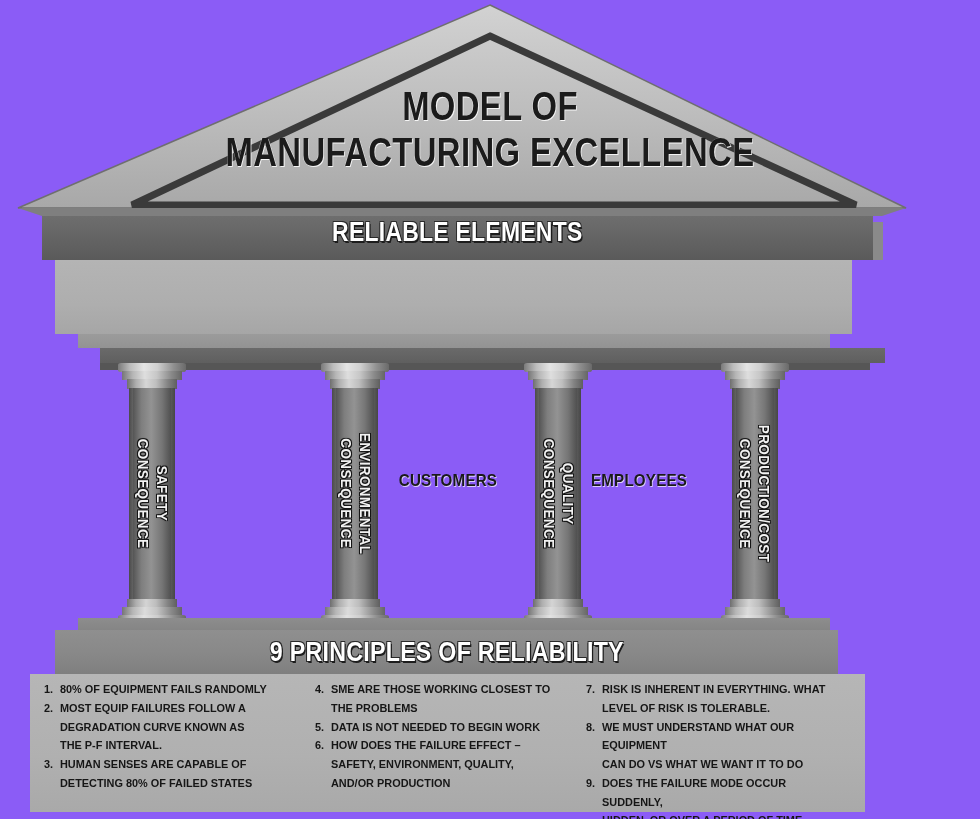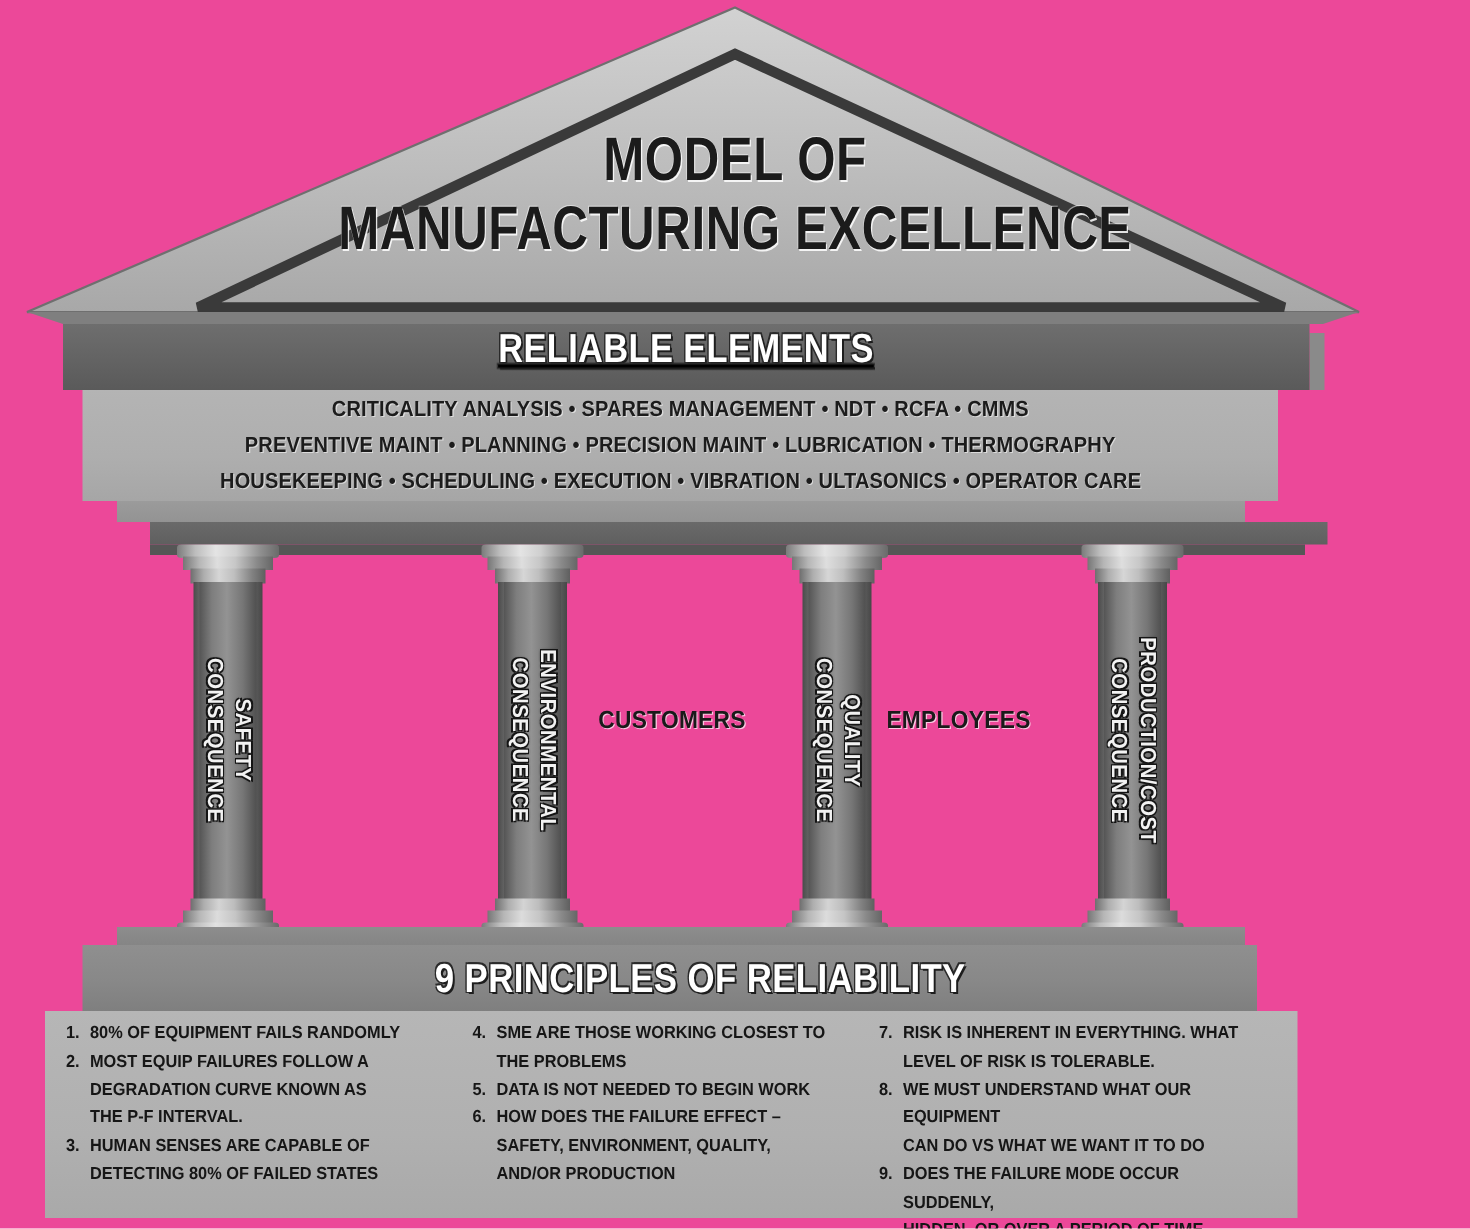--- a/index.html
+++ b/index.html
@@ -1,18 +1,18 @@
 <!DOCTYPE html>
 <html><head>
 <meta charset="utf-8">
 <style>
   html,body{margin:0;padding:0;background:#ffffff;}
   body{width:980px;height:819px;position:relative;overflow:hidden;
        font-family:"Liberation Sans",sans-serif;-webkit-font-smoothing:antialiased;}
-  #stage{position:absolute;left:0;top:0;width:980px;height:819px;background:#ec4899;}
+  #stage{position:absolute;left:0;top:0;width:980px;height:819px;background:#8b5cf6;}
 
   
   .pediment-wrap{position:absolute;left:0;top:0;width:980px;height:215px;}
   .pediment-wrap svg{position:absolute;left:0;top:0;}
   .title-block{position:absolute;left:0;top:86px;width:980px;text-align:center;
                pointer-events:none;}
   .title-line{
     font-weight:bold;color:#1b1b1b;letter-spacing:.5px;
     transform:scaleX(.80);transform-origin:center center;
     text-shadow:1px 1px 0 rgba(255,255,255,.85), -0.5px -0.5px 0 rgba(255,255,255,.5);
@@ -20,21 +20,21 @@
   }
   .title-line.l1{font-size:41px;}
   .title-line.l2{font-size:41px;margin-top:4px;}
 
   
   .ent-dark{position:absolute;left:42px;top:216px;width:831px;height:44px;
             background:linear-gradient(180deg,#6e6e6e 0%,#636363 55%,#5a5a5a 100%);}
   .ent-dark-shadow{position:absolute;left:873px;top:222px;width:10px;height:38px;
             background:#8a8a8a;}
   .ent-band-label{position:absolute;left:42px;top:216px;width:831px;height:33px;
-            display:flex;align-items:center;justify-content:center;text-decoration:underline;}
+            display:flex;align-items:center;justify-content:center;}
   .ent-band-label span{
       font-size:27px;font-weight:bold;color:#fff;letter-spacing:.3px;
       transform:scaleX(.85);transform-origin:center;white-space:nowrap;
       text-shadow:1.5px 1.5px 0 #1d1d1d,-1px -1px 0 #2a2a2a,1px -1px 0 #2a2a2a,-1px 1px 0 #2a2a2a;}
 
   .ent-light{position:absolute;left:55px;top:260px;width:797px;height:74px;
             background:linear-gradient(180deg,#b4b4b4 0%,#aeaeae 60%,#a6a6a6 100%);}
   .ent-light-text{position:absolute;left:55px;top:262px;width:797px;height:72px;
             display:flex;flex-direction:column;align-items:center;justify-content:center;gap:2px;}
   .ent-line{font-size:14.5px;font-weight:bold;color:#1c1c1c;letter-spacing:.1px;
@@ -82,21 +82,21 @@
   .gap-label .gl{font-size:16.5px;font-weight:bold;color:#1a1a1a;letter-spacing:.2px;
         transform:scaleX(.92);display:block;line-height:1.3;white-space:nowrap;
         text-shadow:.8px .8px 0 rgba(255,255,255,.7);}
 
   
   .sty-step{position:absolute;left:78px;top:618px;width:752px;height:12px;
         background:linear-gradient(180deg,#8d8d8d 0%,#858585 100%);}
   .sty-band{position:absolute;left:55px;top:630px;width:783px;height:44px;
         background:linear-gradient(180deg,#8f8f8f 0%,#888 55%,#7f7f7f 100%);}
   .sty-band-label{position:absolute;left:55px;top:630px;width:783px;height:44px;
-        display:flex;align-items:center;justify-content:center;padding-left:20px;}
+        display:flex;align-items:center;justify-content:center;}
   .sty-band-label span{font-size:27px;font-weight:bold;color:#fff;letter-spacing:.3px;
         transform:scaleX(.86);transform-origin:center;white-space:nowrap;
         text-shadow:1.5px 1.5px 0 #1d1d1d,-1px -1px 0 #2a2a2a,1px -1px 0 #2a2a2a,-1px 1px 0 #2a2a2a;}
 
   .principles-panel{position:absolute;left:30px;top:674px;width:835px;height:138px;
         background:linear-gradient(180deg,#b6b6b6 0%,#b0b0b0 60%,#a9a9a9 100%);}
   .principles-grid{position:absolute;left:30px;top:680px;width:835px;height:130px;
         display:flex;padding:0 14px;box-sizing:border-box;gap:6px;}
   .pcol{flex:1;display:flex;flex-direction:column;gap:0;}
   .pitem{display:flex;font-size:11.6px;font-weight:bold;color:#161616;
@@ -134,25 +134,20 @@
     </div>
   </div>
 
   <div class="ent-dark-shadow"></div>
   <div class="ent-dark"></div>
   <div class="ent-band-label">
     <span>RELIABLE ELEMENTS</span>
   </div>
 
   <div class="ent-light"></div>
-  <div class="ent-light-text">
-    <div class="ent-line">CRITICALITY ANALYSIS • SPARES MANAGEMENT • NDT • RCFA • CMMS</div>
-    <div class="ent-line">PREVENTIVE MAINT • PLANNING • PRECISION MAINT • LUBRICATION • THERMOGRAPHY</div>
-    <div class="ent-line">HOUSEKEEPING • SCHEDULING • EXECUTION • VIBRATION • ULTASONICS • OPERATOR CARE</div>
-  </div>
 
   <div class="ent-step"></div>
   <div class="architrave"></div>
   <div class="architrave-step"></div>
 
   <div class="colonnade">
 
     <div class="column" style="left:118px;">
       <div class="cap">
           <div class="c1"></div>

